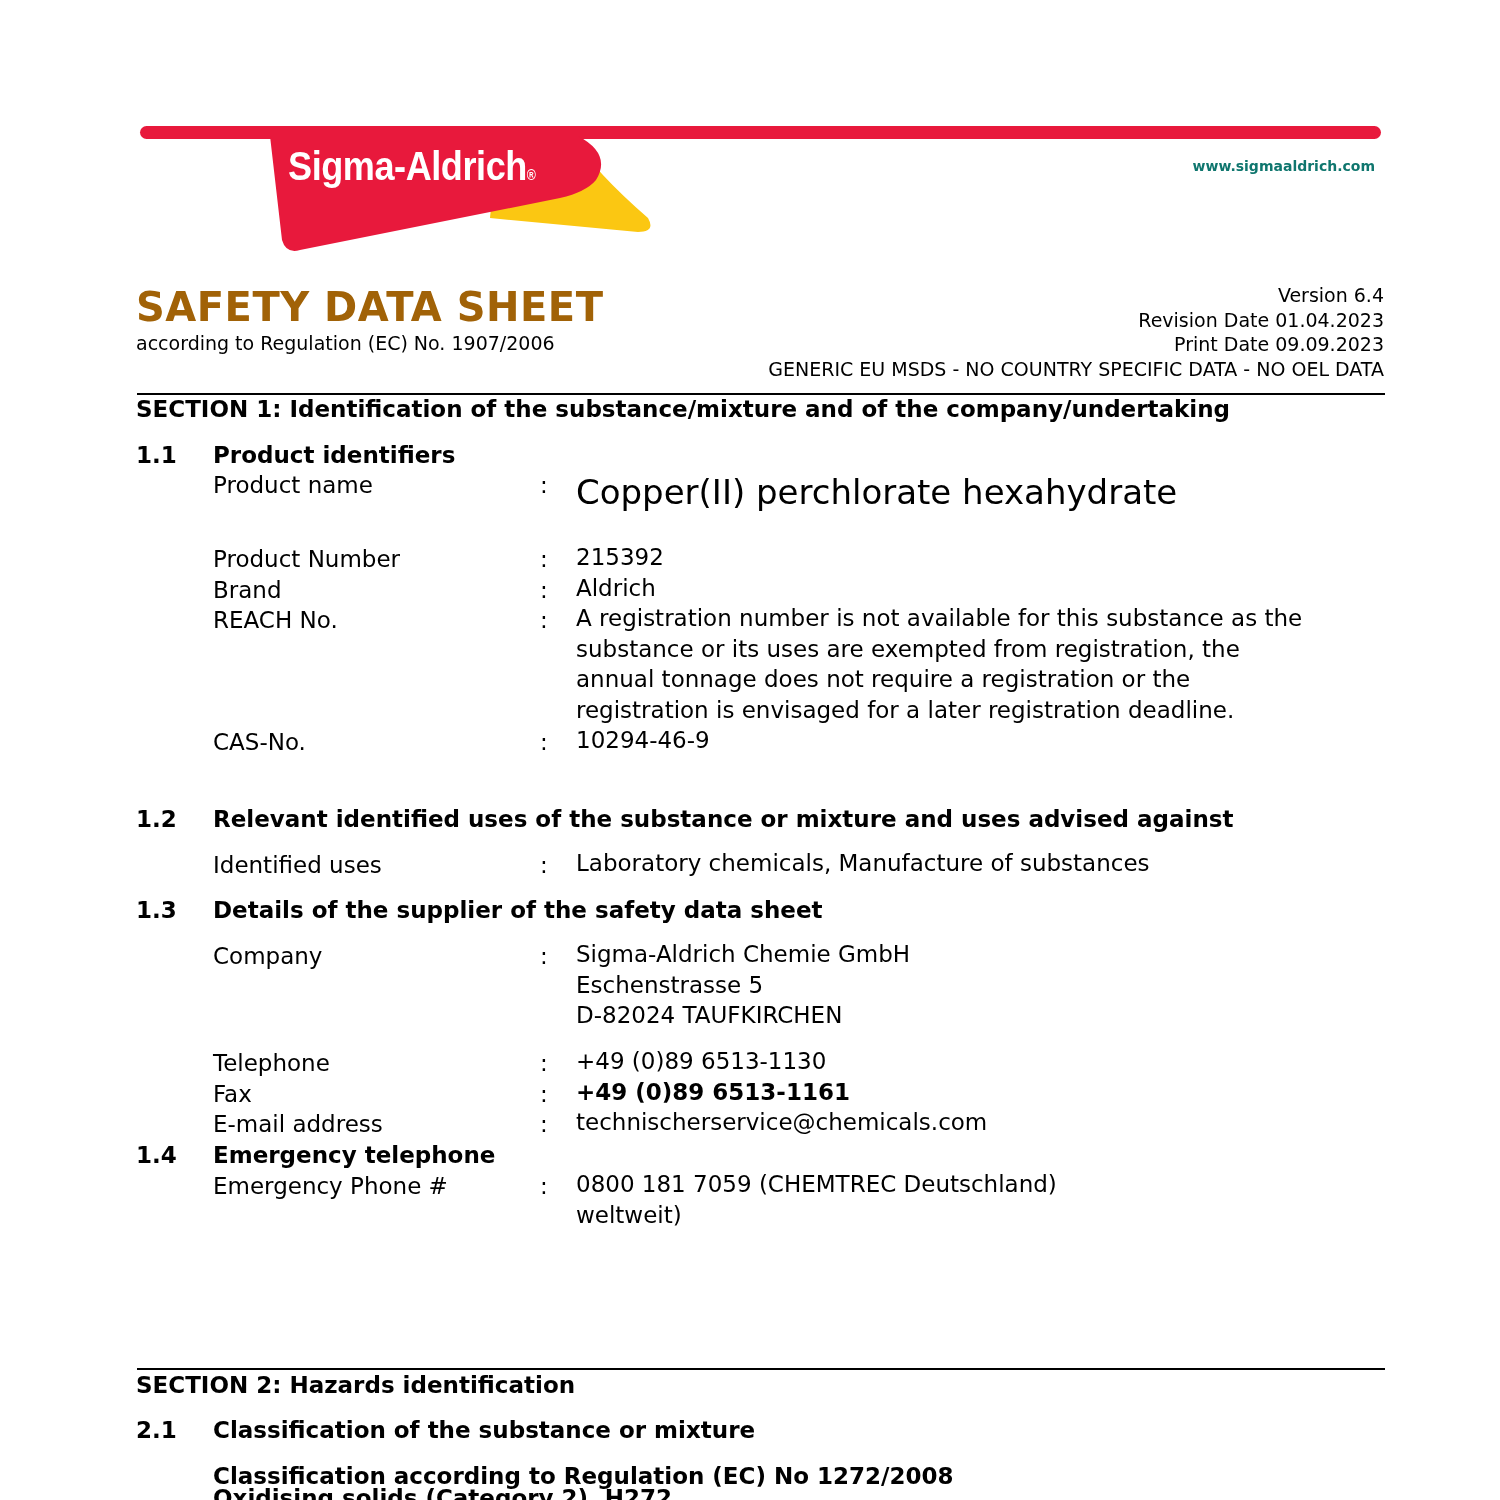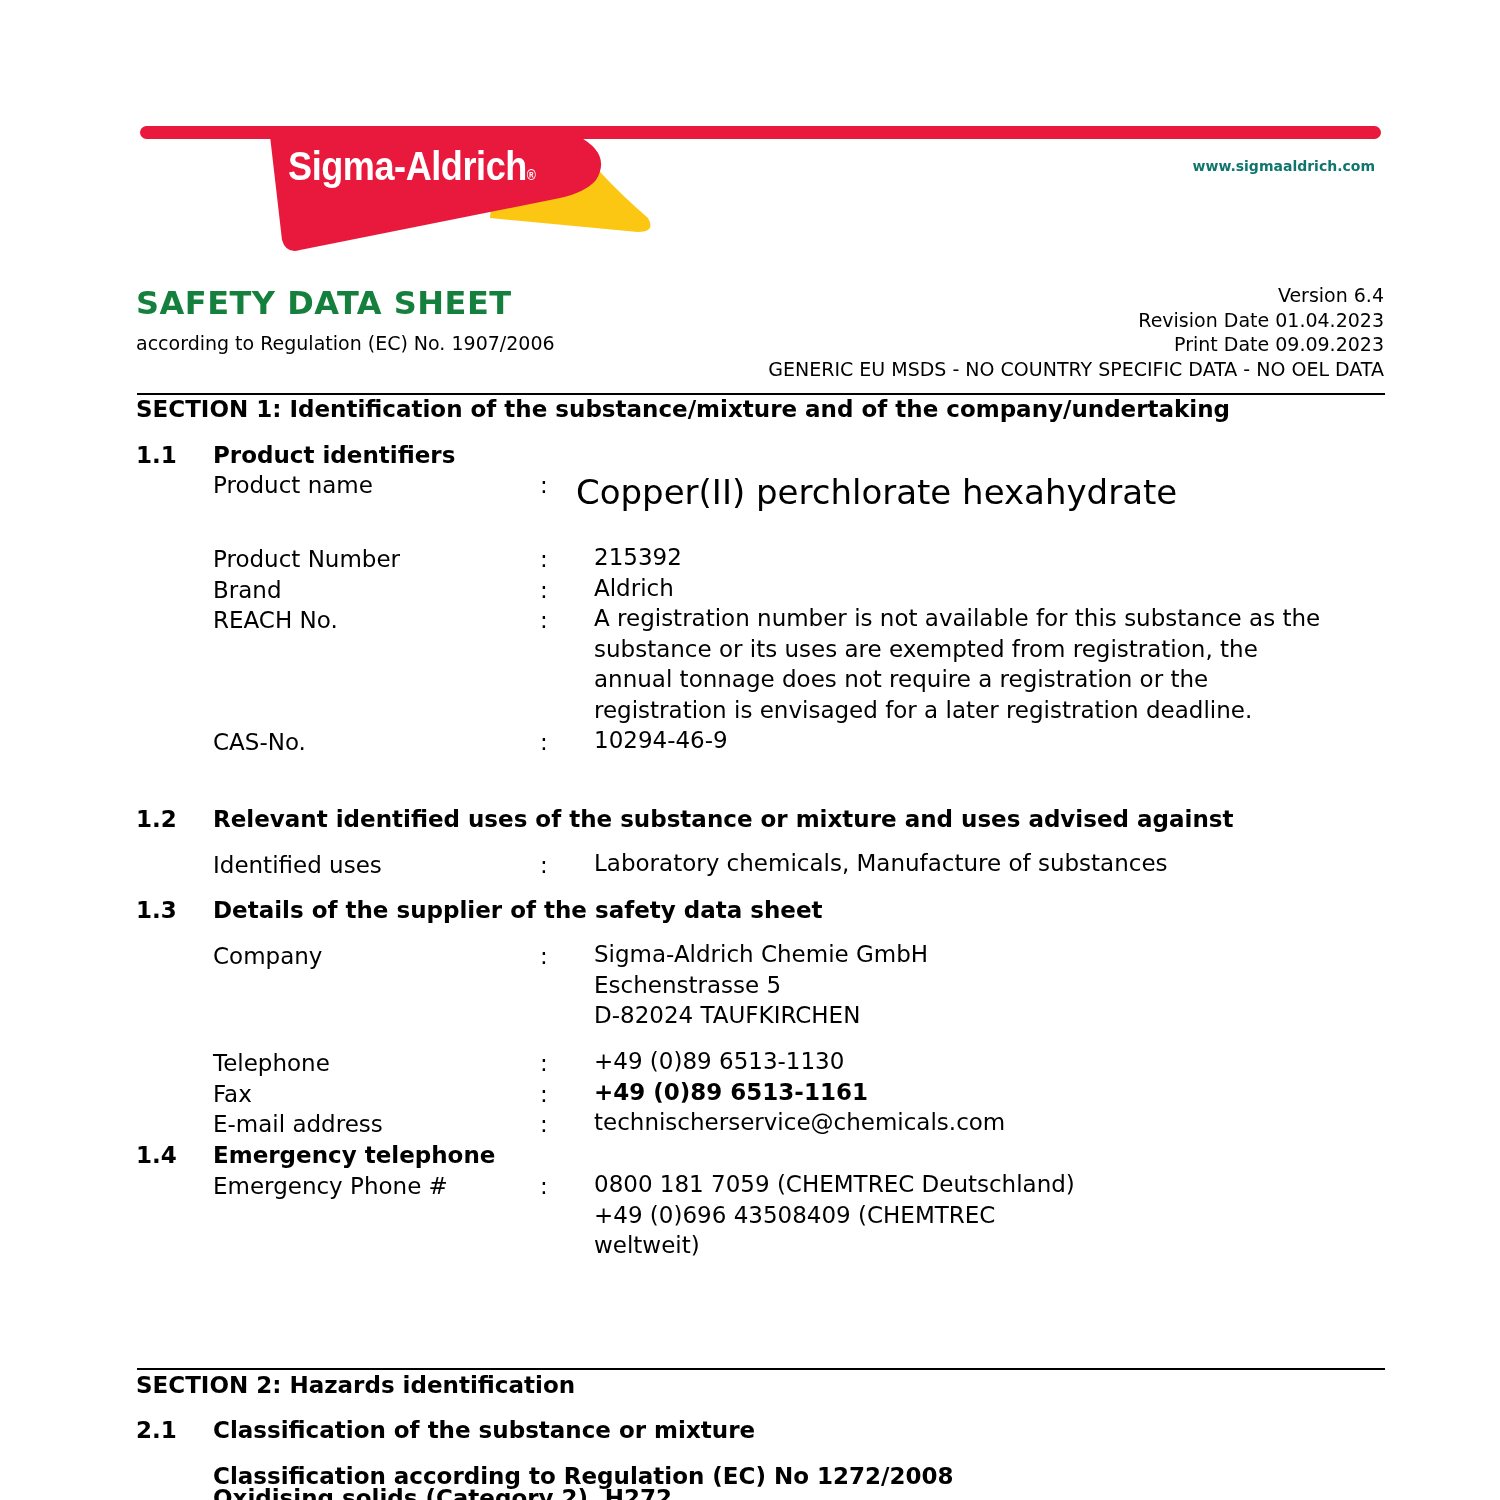--- a/index.html
+++ b/index.html
@@ -1,30 +1,30 @@
 <!DOCTYPE html>
 <html><head>
 <meta charset="utf-8">
 <style>
   html, body { margin:0; padding:0; background:#ffffff; }
   body { width:1500px; height:1500px; overflow:hidden; position:relative; font-family:"DejaVu Sans", sans-serif; color:#000; }
   .banner-bar { position:absolute; left:140px; top:126px; width:1241px; height:13px; background:#e8193c; border-radius:7px; }
   .logo { position:absolute; left:260px; top:132px; width:400px; height:122px; }
   .logo-text { position:absolute; left:288px; top:143px; font-family:"Liberation Sans", sans-serif; font-weight:bold; color:#fff; font-size:41px; letter-spacing:-0.5px; transform:scaleX(0.88); transform-origin:left top; }
   .url { position:absolute; right:125px; top:158px; color:#0f766e; font-weight:bold; font-size:14px; font-family:"DejaVu Sans", sans-serif; }
-  .sds-title { position:absolute; left:136px; top:284px; font-size:32px; font-weight:bold; color:#15803d; letter-spacing:0.5px; }
+  .sds-title { position:absolute; left:136px; top:284px; font-size:40px; font-weight:bold; color:#a16207; letter-spacing:0.5px; }
   .sds-sub { position:absolute; left:136px; top:332px; font-size:19px; }
   .meta { position:absolute; right:116px; top:283px; text-align:right; font-size:19px; line-height:24.5px; }
   .rule { position:absolute; left:137px; width:1248px; height:2px; background:#000; }
   .section-h { position:absolute; left:136px; font-size:23px; font-weight:bold; }
   .sub-num { position:absolute; left:136px; font-size:23px; font-weight:bold; }
   .sub-title { position:absolute; left:213px; font-size:23px; font-weight:bold; }
   .label { position:absolute; left:213px; font-size:23px; }
   .colon { position:absolute; left:540px; font-size:23px; }
-  .value { position:absolute; left:576px; font-size:23px; line-height:30.6px;margin-left:18px; }
+  .value { position:absolute; left:576px; font-size:23px; line-height:30.6px; }
   .big-value { position:absolute; left:576px; font-size:34px; }
   .clip-line { position:absolute; left:213px; top:1488px; height:12px; overflow:hidden; width:800px; }
   .clip-line span { display:block; font-size:23px; font-weight:bold; margin-top:-3px; }
 </style>
 </head>
 <body>
 
 <div class="banner-bar"></div>
 <svg class="logo" viewBox="0 0 400 122" width="400" height="122">
   <path d="M238 4 L312 4 Q335 40 388 86 Q396 100 378 100 L230 86 Z" fill="#fbc712"></path>
@@ -100,21 +100,20 @@
 <div class="label" style="top:1111px;">E-mail address</div>
 <div class="colon" style="top:1111px;">:</div>
 <div class="value" style="top:1107px;">technischerservice@chemicals.com</div>
 
 <div class="sub-num" style="top:1142px;">1.4</div>
 <div class="sub-title" style="top:1142px;">Emergency telephone</div>
 <div class="label" style="top:1173px;">Emergency Phone #</div>
 <div class="colon" style="top:1173px;">:</div>
 <div class="value" style="top:1169px;">
   <div>0800 181 7059 (CHEMTREC Deutschland)</div>
-  <div>+49 (0)696 43508409 (CHEMTREC</div>
   <div>weltweit)</div>
 </div>
 
 <div class="rule" style="top:1368px;"></div>
 <div class="section-h" style="top:1372px;">SECTION 2: Hazards identification</div>
 <div class="sub-num" style="top:1417px;">2.1</div>
 <div class="sub-title" style="top:1417px;">Classification of the substance or mixture</div>
 <div class="sub-title" style="top:1463px;">Classification according to Regulation (EC) No 1272/2008</div>
 <div class="clip-line">
     <span>Oxidising solids (Category 2), H272</span>

